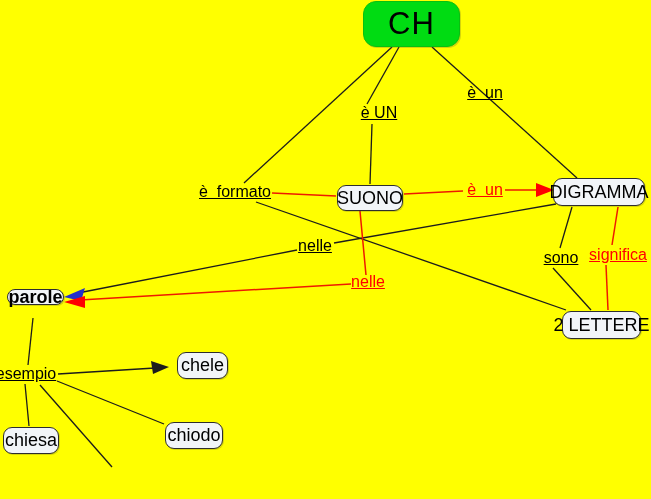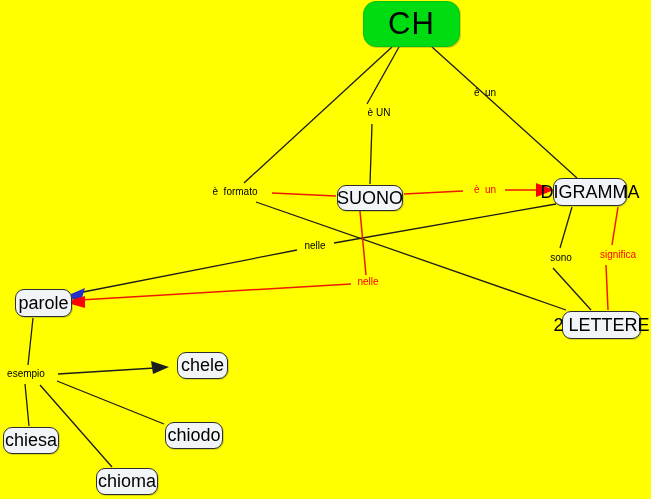--- a/index.html
+++ b/index.html
@@ -32,30 +32,30 @@
   }
   .concept.root{
     background:var(--green);
     border:1.5px solid #09c010;
     border-radius:13px;
     font-size:31px;letter-spacing:1px;
   }
   .lbl{
     position:absolute;
     transform:translate(-50%,-50%);
-    font-size:10px;color:var(--text);
-    white-space:pre;line-height:1;
+    font-size:16px;color:var(--text);
+    white-space:pre;line-height:1;text-decoration:underline;
   }
   .lbl.red{color:var(--red);}
   
   #n-ch{left:363px;top:1px;width:97px;height:46px;}
   #n-suono{left:337px;top:185px;width:66px;height:26px;}
-  #n-digramma{left:553px;top:178px;width:74px;height:28px;text-align:right;}
+  #n-digramma{left:553px;top:178px;width:92px;height:28px;text-align:right;}
   #n-2lettere{left:562px;top:311px;width:79px;height:28px;}
-  #n-parole{left:15px;top:289px;width:57px;height:28px;}
+  #n-parole{left:7px;top:289px;width:57px;height:16px;font-weight:bold;}
   #n-chele{left:171px;top:352px;width:51px;height:27px;margin-left:6px;}
   #n-chiesa{left:3px;top:427px;width:56px;height:27px;}
   #n-chiodo{left:165px;top:422px;width:58px;height:27px;}
   #n-chioma{left:96px;top:468px;width:62px;height:27px;}
   
   #l-e-un-upper{left:379px;top:113px;}
   #l-e-un-top{left:485px;top:93px;}
   #l-e-formato{left:235px;top:192px;}
   #l-e-un-red{left:485px;top:190px;}
   #l-nelle{left:315px;top:246px;}
@@ -102,21 +102,20 @@
   </svg>
 
   <div class="concept root" id="n-ch">CH</div>
   <div class="concept" id="n-suono">SUONO</div>
   <div class="concept" id="n-digramma">DIGRAMMA</div>
   <div class="concept" id="n-2lettere">2 LETTERE</div>
   <div class="concept" id="n-parole">parole</div>
   <div class="concept" id="n-chele">chele</div>
   <div class="concept" id="n-chiesa">chiesa</div>
   <div class="concept" id="n-chiodo">chiodo</div>
-  <div class="concept" id="n-chioma">chioma</div>
 
   <div class="lbl" id="l-e-un-upper">è UN</div>
   <div class="lbl" id="l-e-un-top">è  un</div>
   <div class="lbl" id="l-e-formato">è  formato</div>
   <div class="lbl red" id="l-e-un-red">è  un</div>
   <div class="lbl" id="l-nelle">nelle</div>
   <div class="lbl red" id="l-nelle-red">nelle</div>
   <div class="lbl" id="l-sono">sono</div>
   <div class="lbl red" id="l-significa">significa</div>
   <div class="lbl" id="l-esempio">esempio</div>

